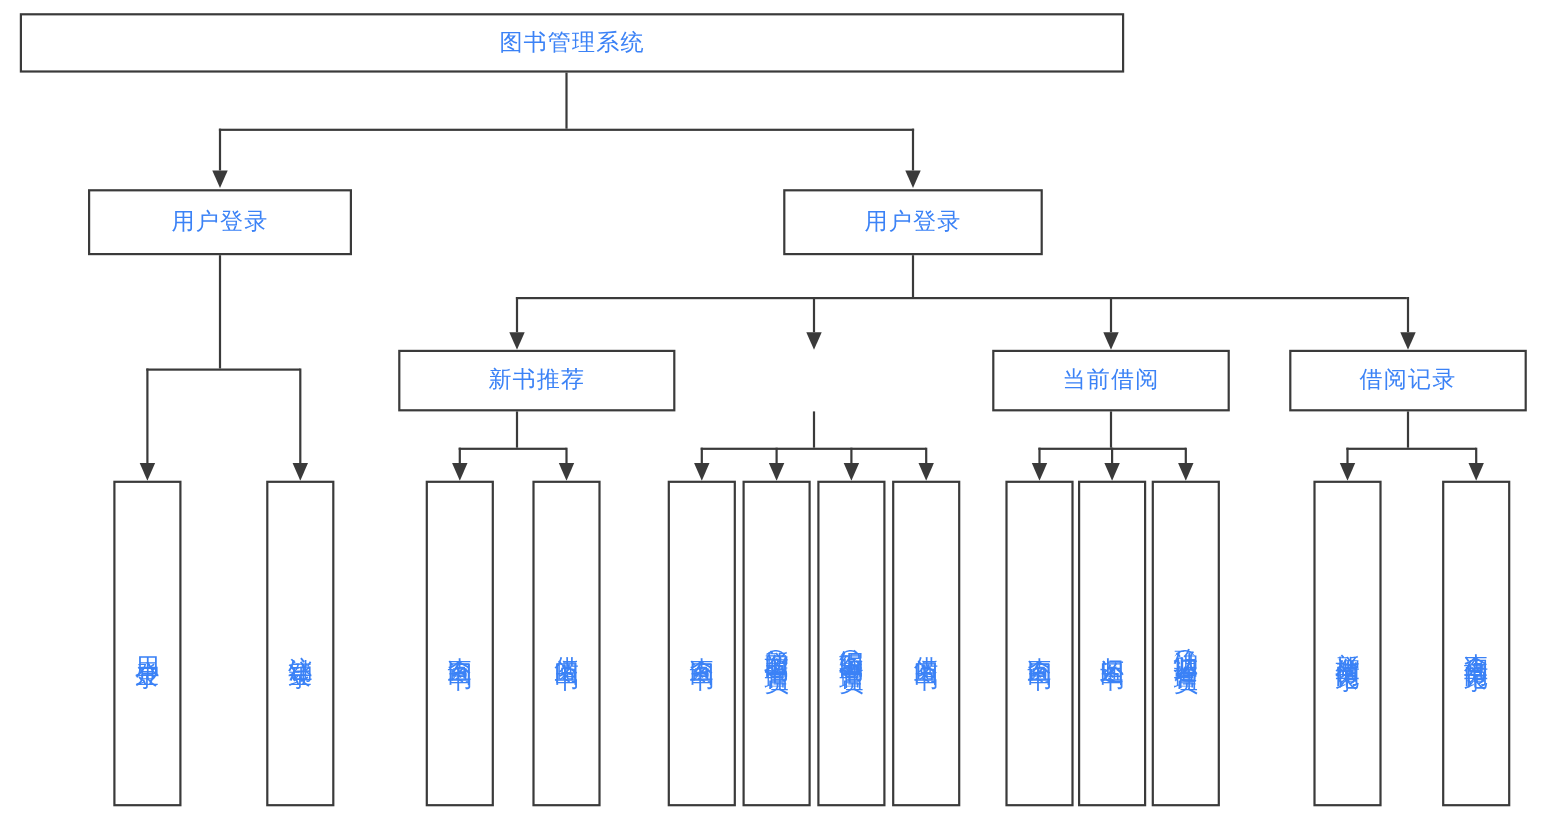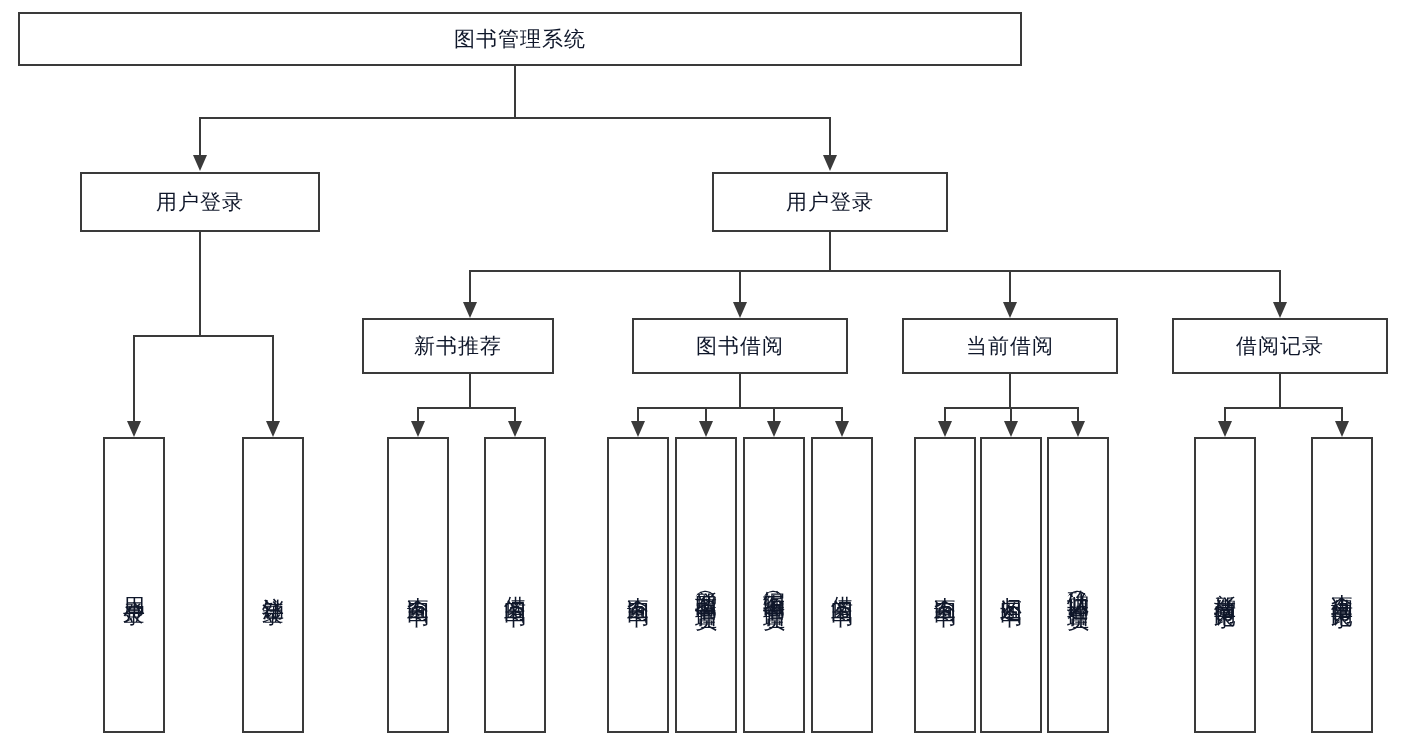--- a/index.html
+++ b/index.html
@@ -8,21 +8,21 @@
     width:1405px;height:747px;overflow:hidden;
   }
   #canvas{position:relative;width:1405px;height:747px;background:#fff;}
 
   
   .node{
     position:absolute;
     box-sizing:border-box;
     background:#ffffff;
     border:2px solid #3a3a3a;
-    color:#0f172a;
+    color:#3b82f6;
     display:flex;
     align-items:center;
     justify-content:center;
     text-align:left;
     letter-spacing:1px;
   }
   .node.h{
     font-size:21px;
     line-height:1.2;
   }
@@ -87,22 +87,21 @@
 
   <div class="ln lv" style="left:469px;top:270px;height:32px;"></div>
   <div class="arrow" style="left:463px;top:302px;"></div>
   <div class="ln lv" style="left:739px;top:270px;height:32px;"></div>
   <div class="arrow" style="left:733px;top:302px;"></div>
   <div class="ln lv" style="left:1009px;top:270px;height:32px;"></div>
   <div class="arrow" style="left:1003px;top:302px;"></div>
   <div class="ln lv" style="left:1279px;top:270px;height:32px;"></div>
   <div class="arrow" style="left:1273px;top:302px;"></div>
 
-  <div class="node h" style="left:362px;top:318px;width:192px;height:56px;">新书推荐</div>
-  <div class="node h" style="left:632px;top:318px;width:216px;height:56px;">图书借阅</div>
+  <div class="node h" style="left:362px;top:318px;width:252px;height:56px;">新书推荐</div>
   <div class="node h" style="left:902px;top:318px;width:216px;height:56px;">当前借阅</div>
   <div class="node h" style="left:1172px;top:318px;width:216px;height:56px;">借阅记录</div>
 
   <div class="ln lv" style="left:469px;top:374px;height:33px;"></div>
   <div class="ln lh" style="left:417px;top:407px;width:98px;"></div>
   <div class="ln lv" style="left:417px;top:407px;height:14px;"></div>
   <div class="arrow" style="left:411px;top:421px;"></div>
   <div class="ln lv" style="left:514px;top:407px;height:14px;"></div>
   <div class="arrow" style="left:508px;top:421px;"></div>
 

